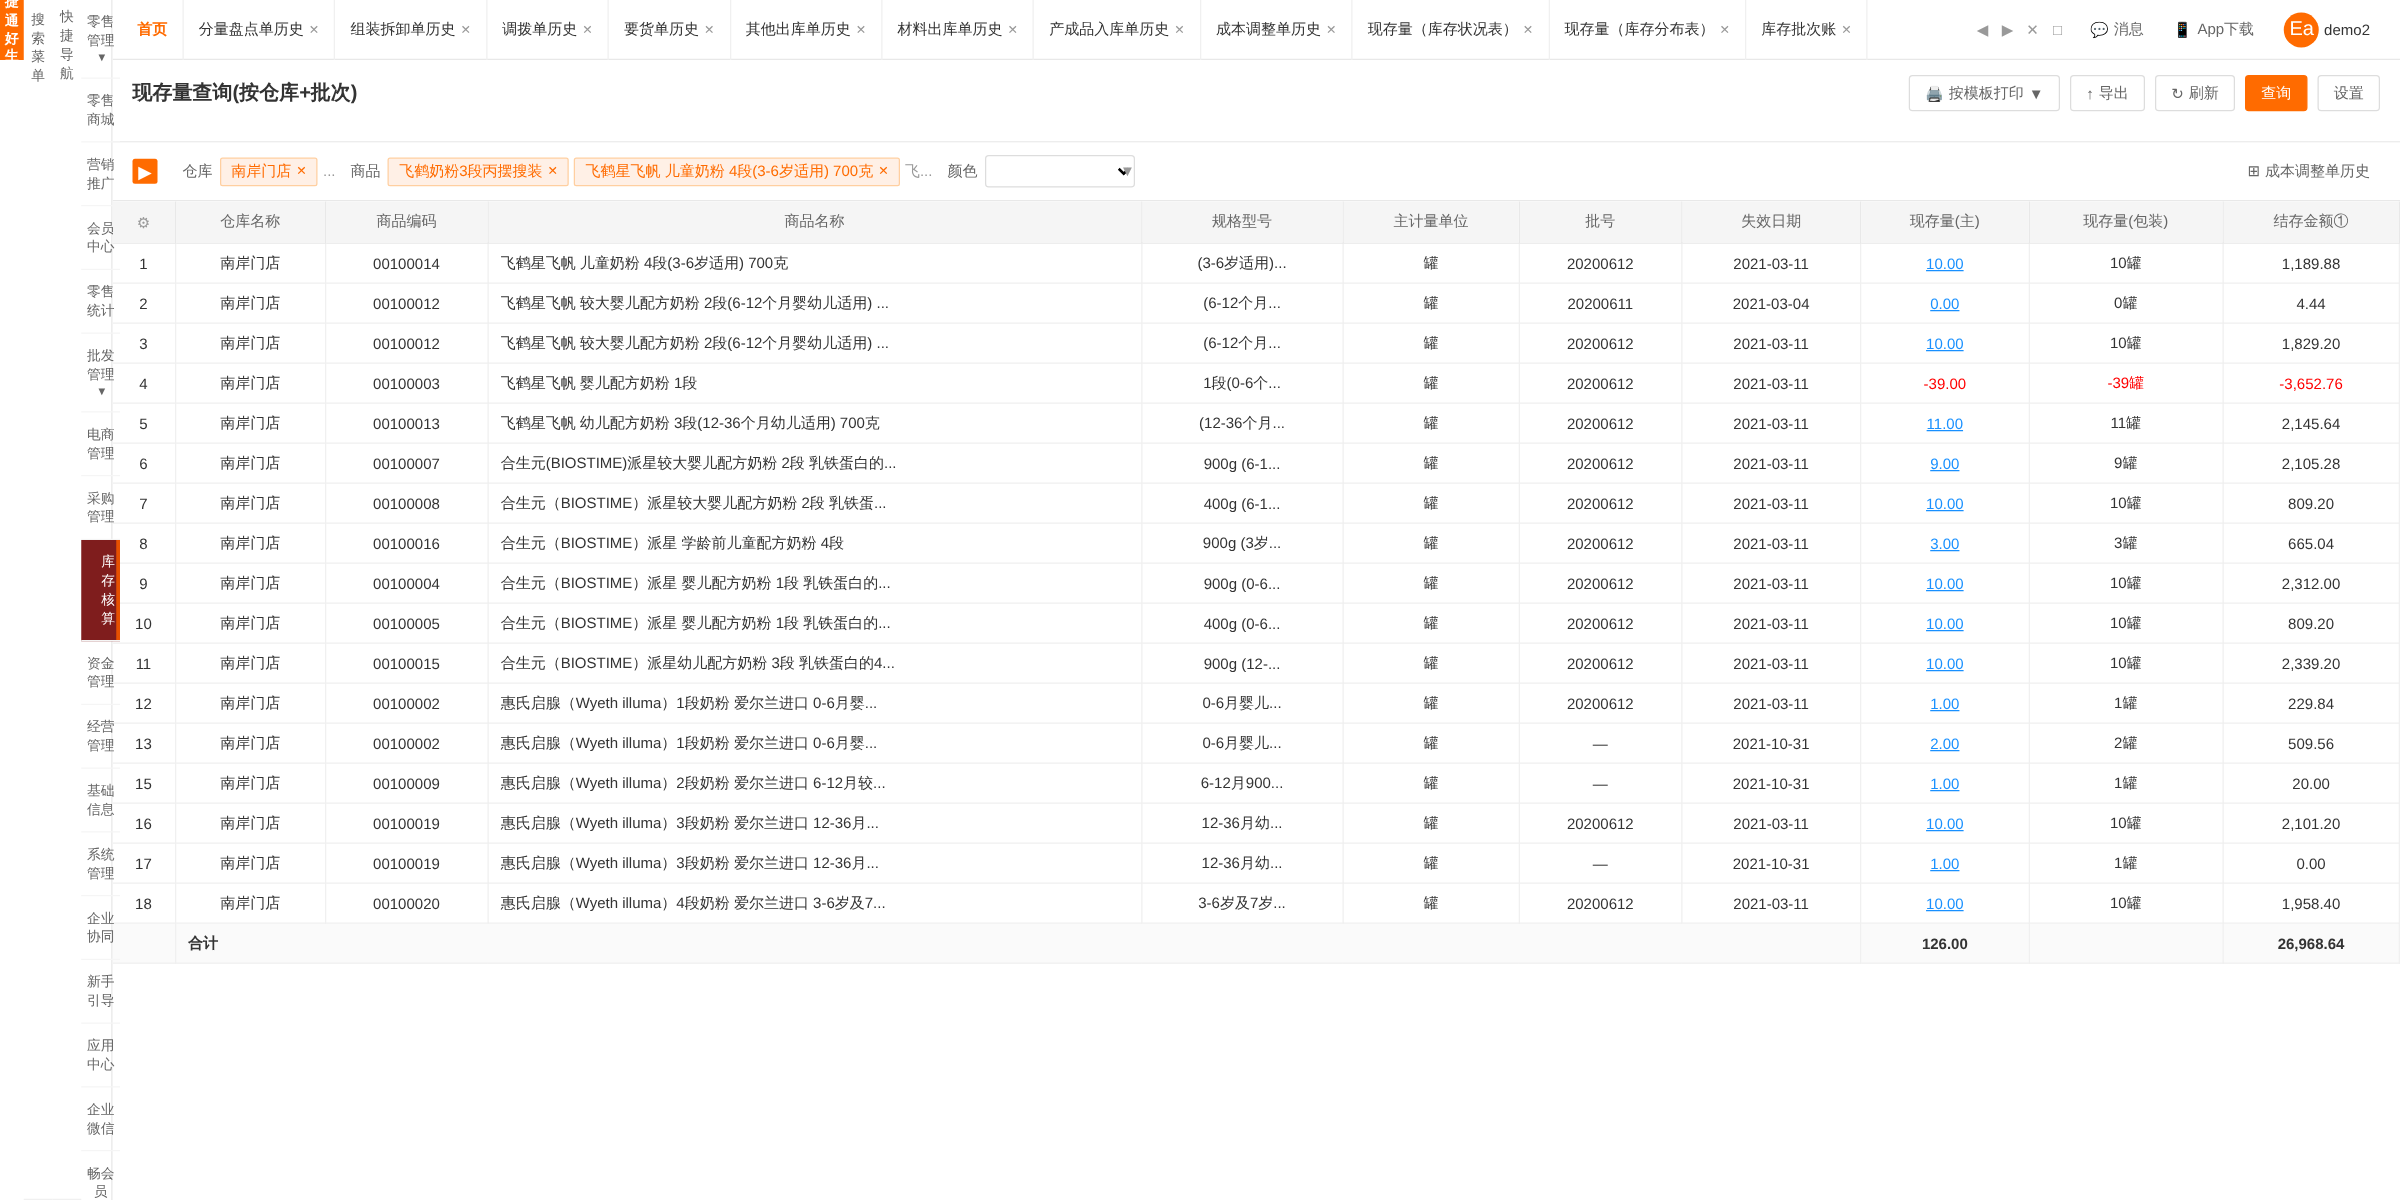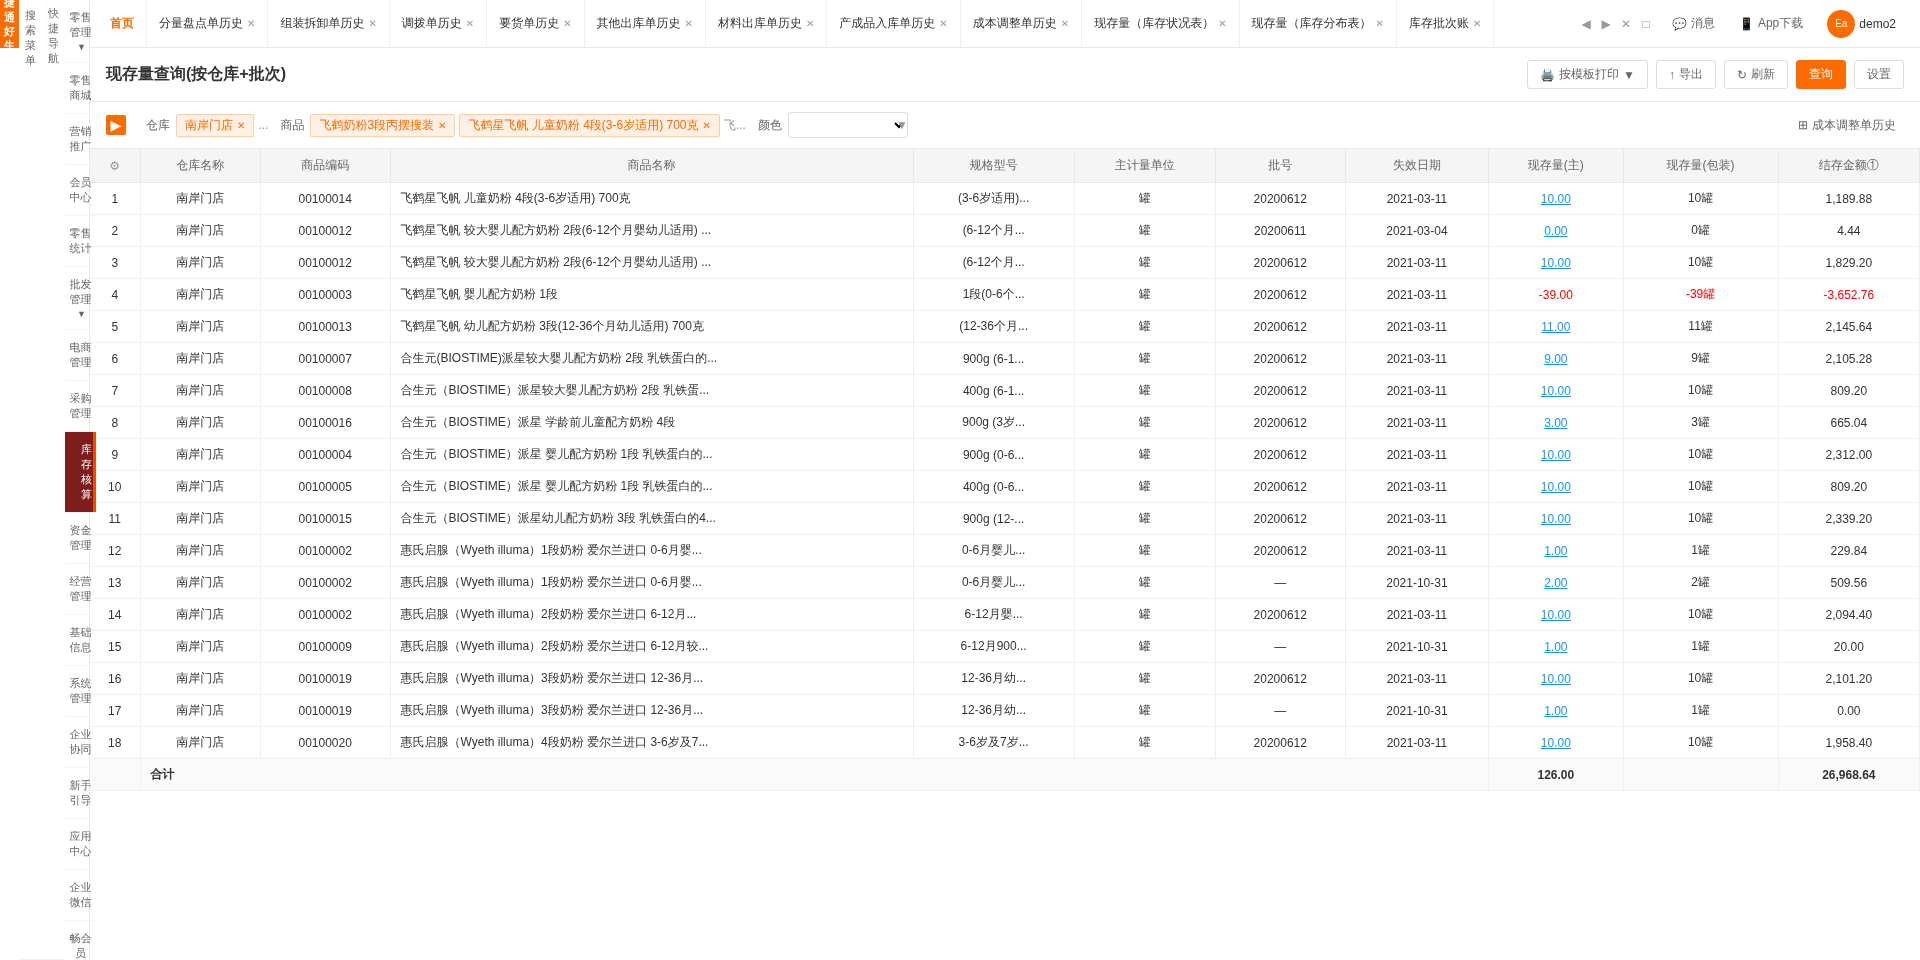--- a/index.html
+++ b/index.html
@@ -22,27 +22,27 @@
     
     .top-nav { background: #fff; border-bottom: 1px solid #e8e8e8; display: flex; align-items: center; height: 48px; padding: 0 8px; flex-shrink: 0; }
     .top-nav-item { padding: 0 12px; height: 64px; display: flex; align-items: center; font-size: 12px; color: #333; cursor: pointer; white-space: nowrap; border-right: 1px solid #f0f0f0; flex-shrink: 0; }
     .top-nav-item.home { color: #ff6b00; font-weight: bold; }
     .top-nav-item .close-tab { margin-left: 4px; color: #999; font-size: 10px; }
     .nav-arrows { display: flex; align-items: center; margin-left: auto; flex-shrink: 0; }
     .nav-arrow-btn { width: 20px; height: 20px; display: flex; align-items: center; justify-content: center; cursor: pointer; color: #999; font-size: 12px; }
     .top-right-btns { display: flex; align-items: center; gap: 8px; padding: 0 8px; flex-shrink: 0; }
     .top-right-btn { display: flex; align-items: center; gap: 4px; font-size: 12px; color: #666; cursor: pointer; padding: 4px 8px; }
     .user-info { display: flex; align-items: center; gap: 4px; cursor: pointer; padding: 0 8px; }
-    .user-avatar { width: 28px; height: 28px; border-radius: 50%; background: #ff6b00; color: #fff; display: flex; align-items: center; justify-content: center; font-size: 10px; }
+    .user-avatar { width: 28px; height: 28px; border-radius: 50%; background: #ff6b00; color: #fff; display: flex; align-items: center; justify-content: center; font-size: 16px; }
 
     
     .content-area { flex: 1; display: flex; flex-direction: column; overflow: hidden; background: #f5f5f5; }
 
     
-    .page-header { background: #fff; padding: 12px 16px 12px; border-bottom: 1px solid #e8e8e8; flex-shrink: 0; display: flex; justify-content: space-between; align-items: center; }
+    .page-header { background: #fff; padding: 12px 16px 24px; border-bottom: 1px solid #e8e8e8; flex-shrink: 0; display: flex; justify-content: space-between; align-items: center; }
     .page-title { font-size: 16px; font-weight: bold; color: #333; }
     .header-actions { display: flex; align-items: center; gap: 8px; }
     .btn { padding: 5px 12px; border-radius: 3px; cursor: pointer; font-size: 12px; border: 1px solid #ddd; background: #fff; color: #666; display: flex; align-items: center; gap: 4px; }
     .btn-primary { background: #ff6b00; color: #fff; border-color: #ff6b00; }
     .btn-secondary { background: #fff; color: #666; border-color: #ddd; }
 
     
     .filter-area { background: #fff; padding: 10px 16px; border-bottom: 1px solid #e8e8e8; flex-shrink: 0; }
     .filter-row { display: flex; align-items: center; gap: 12px; flex-wrap: wrap; }
     .filter-item { display: flex; align-items: center; gap: 6px; }
@@ -432,33 +432,20 @@
     <td class="text-left" style="max-width:300px;overflow:hidden;text-overflow:ellipsis;">惠氏启腺（Wyeth illuma）1段奶粉 爱尔兰进口 0-6月婴...</td>
     <td>0-6月婴儿...</td>
     <td>罐</td>
     <td>—</td>
     <td>2021-10-31</td>
     <td class="link">2.00</td>
     <td class="">2罐</td>
     <td class="">509.56</td>
   </tr>
             <tr>
-    <td>14</td>
-    <td>南岸门店</td>
-    <td>00100002</td>
-    <td class="text-left" style="max-width:300px;overflow:hidden;text-overflow:ellipsis;">惠氏启腺（Wyeth illuma）2段奶粉 爱尔兰进口 6-12月...</td>
-    <td>6-12月婴...</td>
-    <td>罐</td>
-    <td>20200612</td>
-    <td>2021-03-11</td>
-    <td class="link">10.00</td>
-    <td class="">10罐</td>
-    <td class="">2,094.40</td>
-  </tr>
-            <tr>
     <td>15</td>
     <td>南岸门店</td>
     <td>00100009</td>
     <td class="text-left" style="max-width:300px;overflow:hidden;text-overflow:ellipsis;">惠氏启腺（Wyeth illuma）2段奶粉 爱尔兰进口 6-12月较...</td>
     <td>6-12月900...</td>
     <td>罐</td>
     <td>—</td>
     <td>2021-10-31</td>
     <td class="link">1.00</td>
     <td class="">1罐</td>

